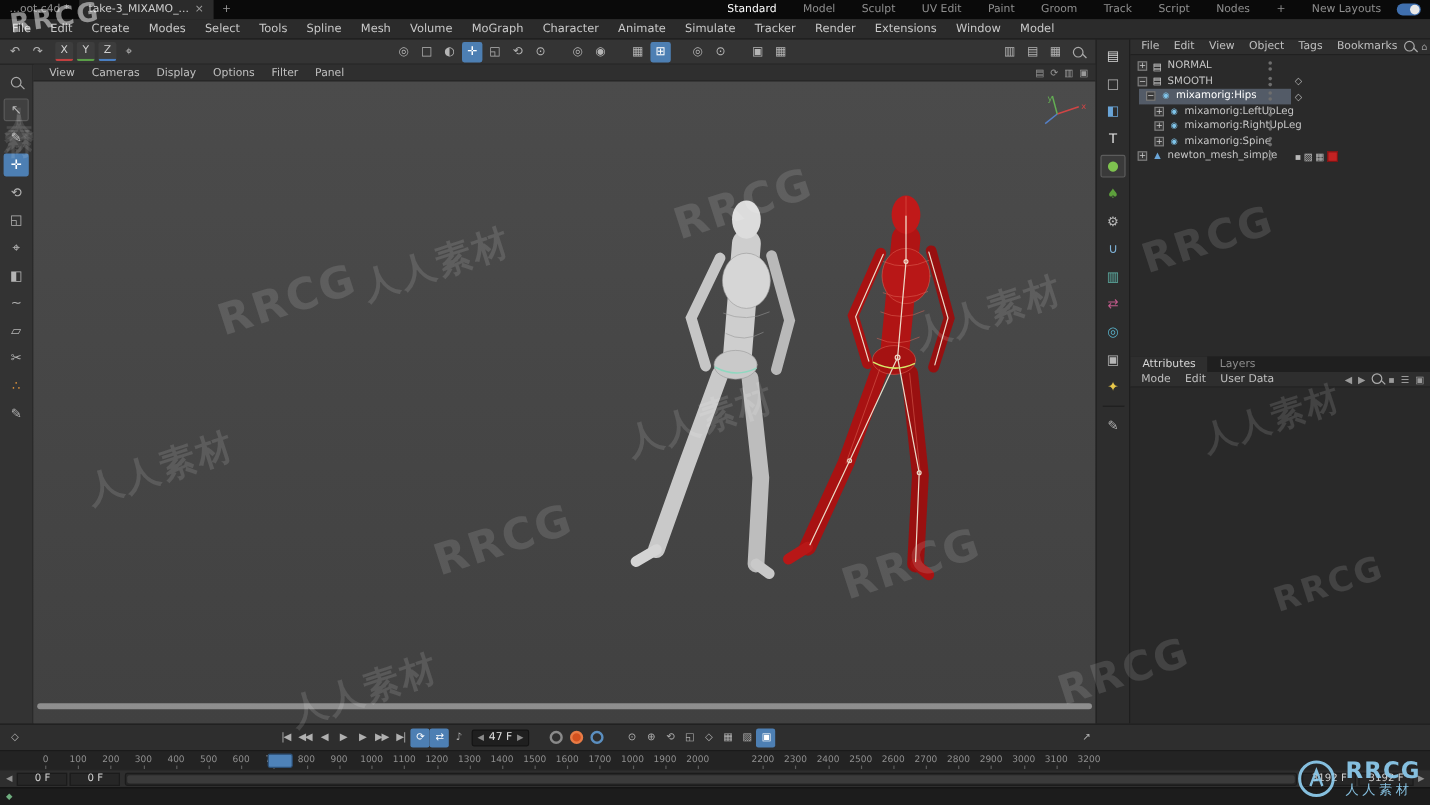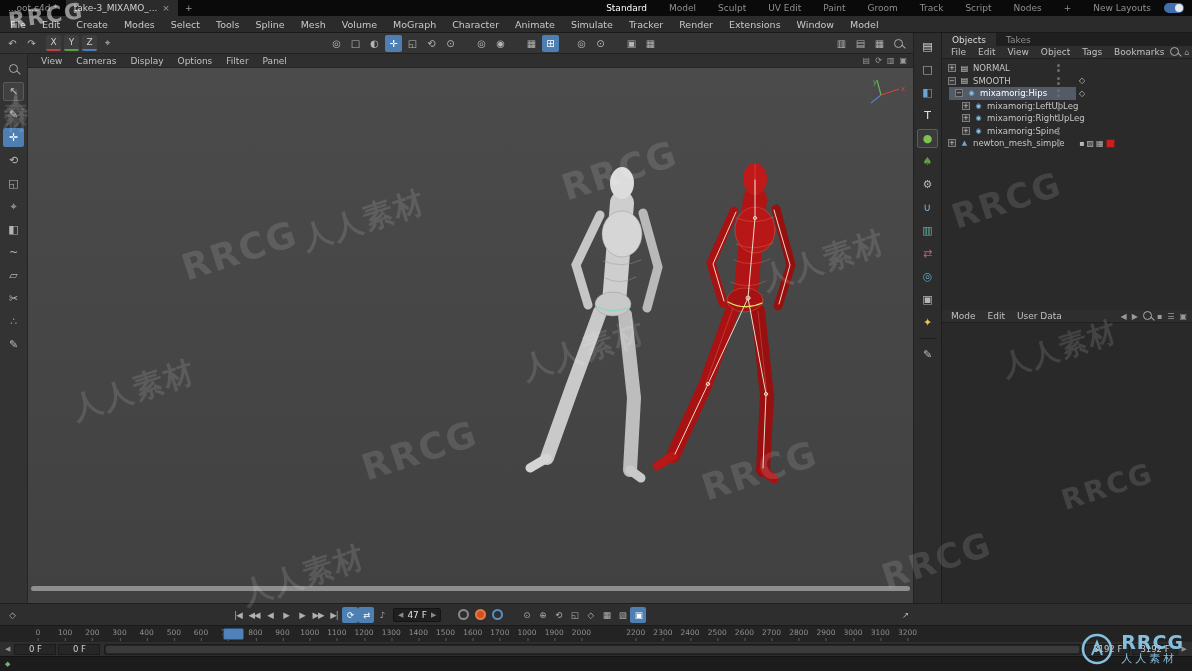--- a/index.html
+++ b/index.html
@@ -331,24 +331,20 @@
     <span class="sbtn" style="color:#c05a8a">⇄</span>
     <span class="sbtn" style="color:#58b0c8">◎</span>
     <span class="sbtn">▣</span>
     <span class="sbtn" style="color:#e8c84a">✦</span>
     <span class="strip-sep"></span>
     <span class="sbtn">✎</span>
   </div>
 
   <div class="right-panel">
 
-    <div class="panel-tabs">
-        <span class="ptab active">Objects</span>
-        <span class="ptab">Takes</span>
-      </div>
     <div class="panel-menu">
       <span style="display:flex">
           <span class="menu-item">File</span>
           <span class="menu-item">Edit</span>
           <span class="menu-item">View</span>
           <span class="menu-item">Object</span>
           <span class="menu-item">Tags</span>
           <span class="menu-item">Bookmarks</span>
         </span>
       <div class="pm-right">
@@ -424,20 +420,24 @@
           </span>
         <span class="row-right">
           <span>▪</span>
           <span>▨</span>
           <span>▦</span>
           <span class="mat-red"></span>
         </span>
       </div>
     </div>
 
+    <div class="panel-tabs">
+        <span class="ptab active">Attributes</span>
+        <span class="ptab">Layers</span>
+      </div>
     <div class="panel-menu">
       <span style="display:flex">
           <span class="menu-item">Mode</span>
           <span class="menu-item">Edit</span>
           <span class="menu-item">User Data</span>
         </span>
       <div class="pm-right">
         <span>◀</span>
         <span>▶</span>
         <span><i class="mag"></i></span>

